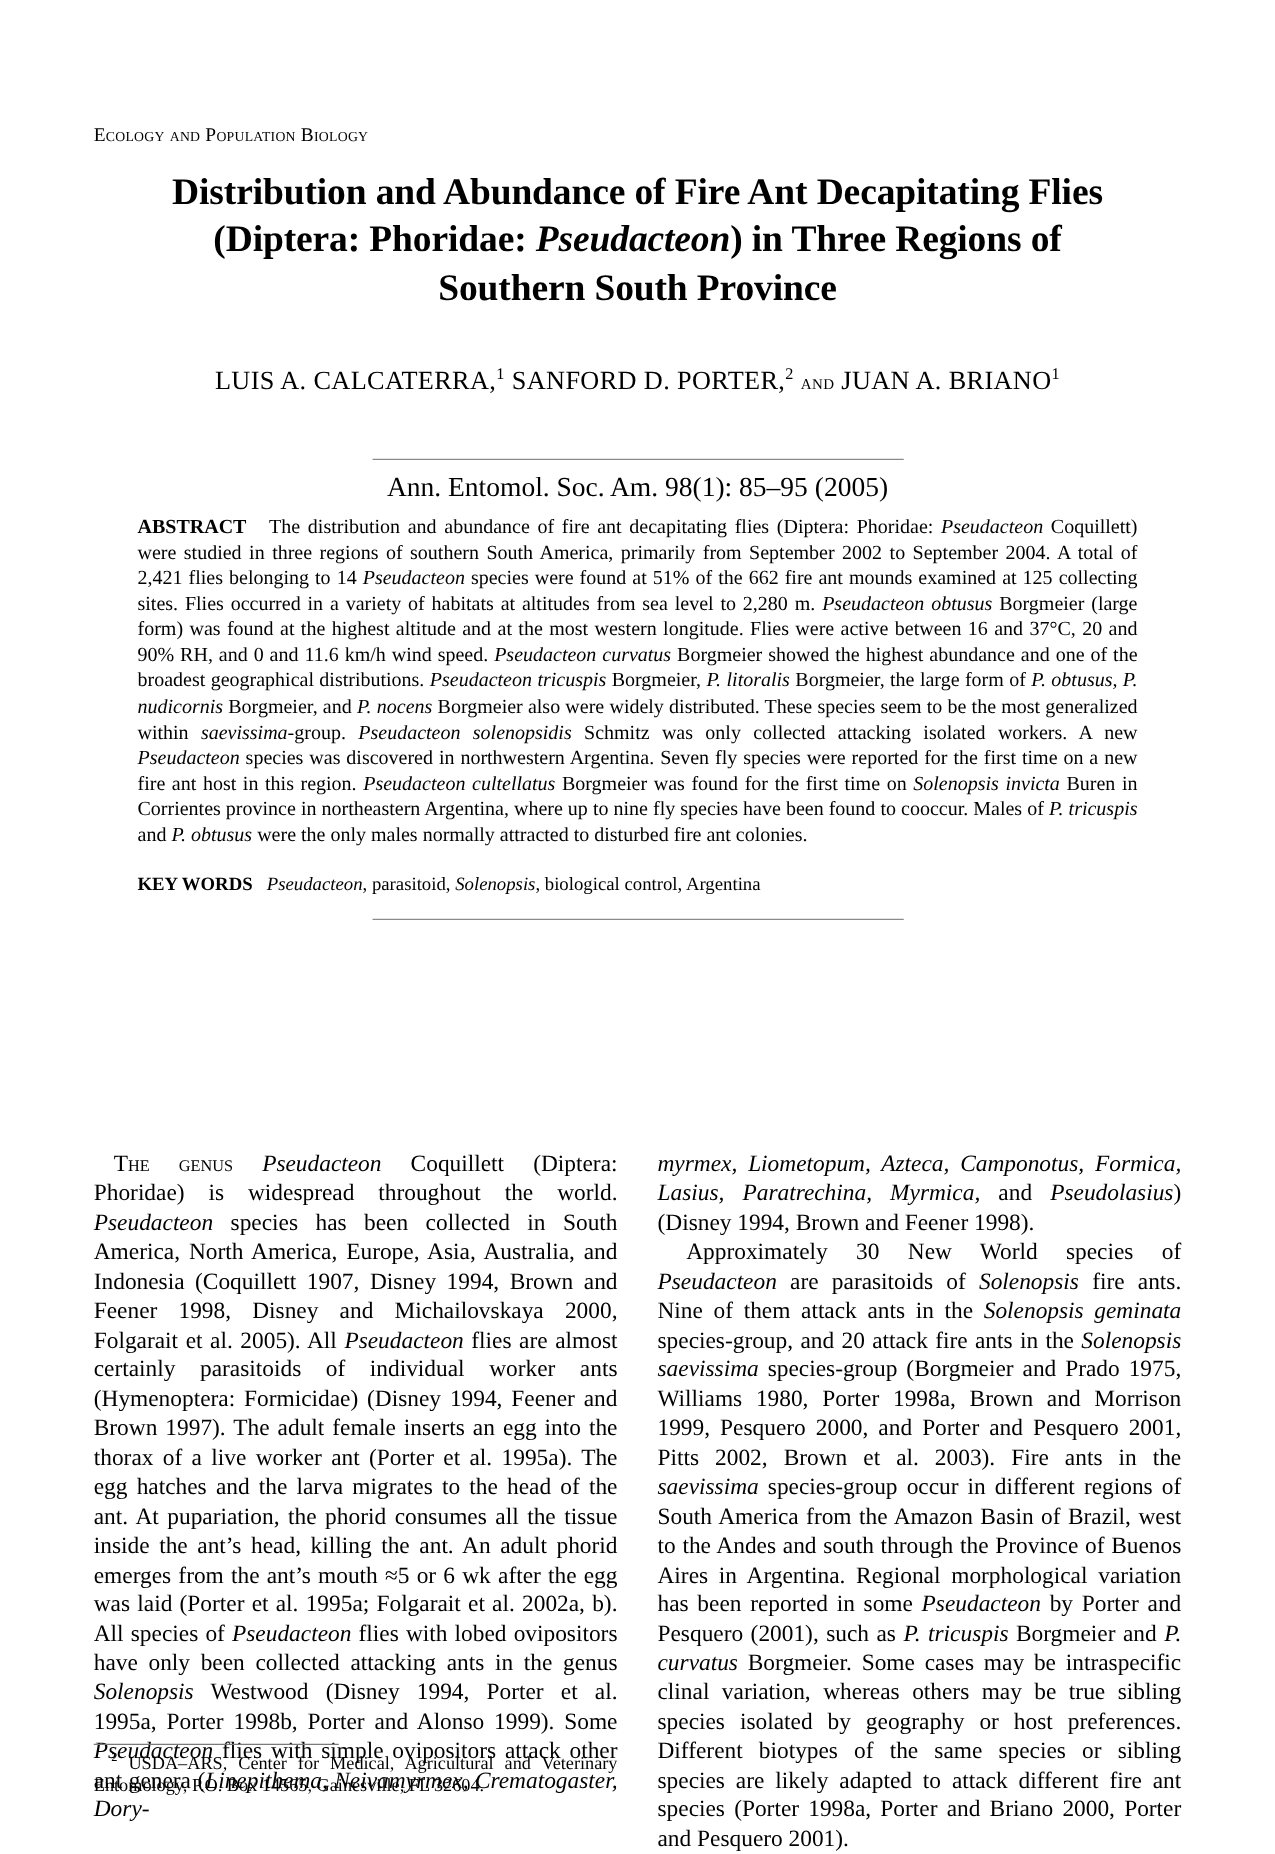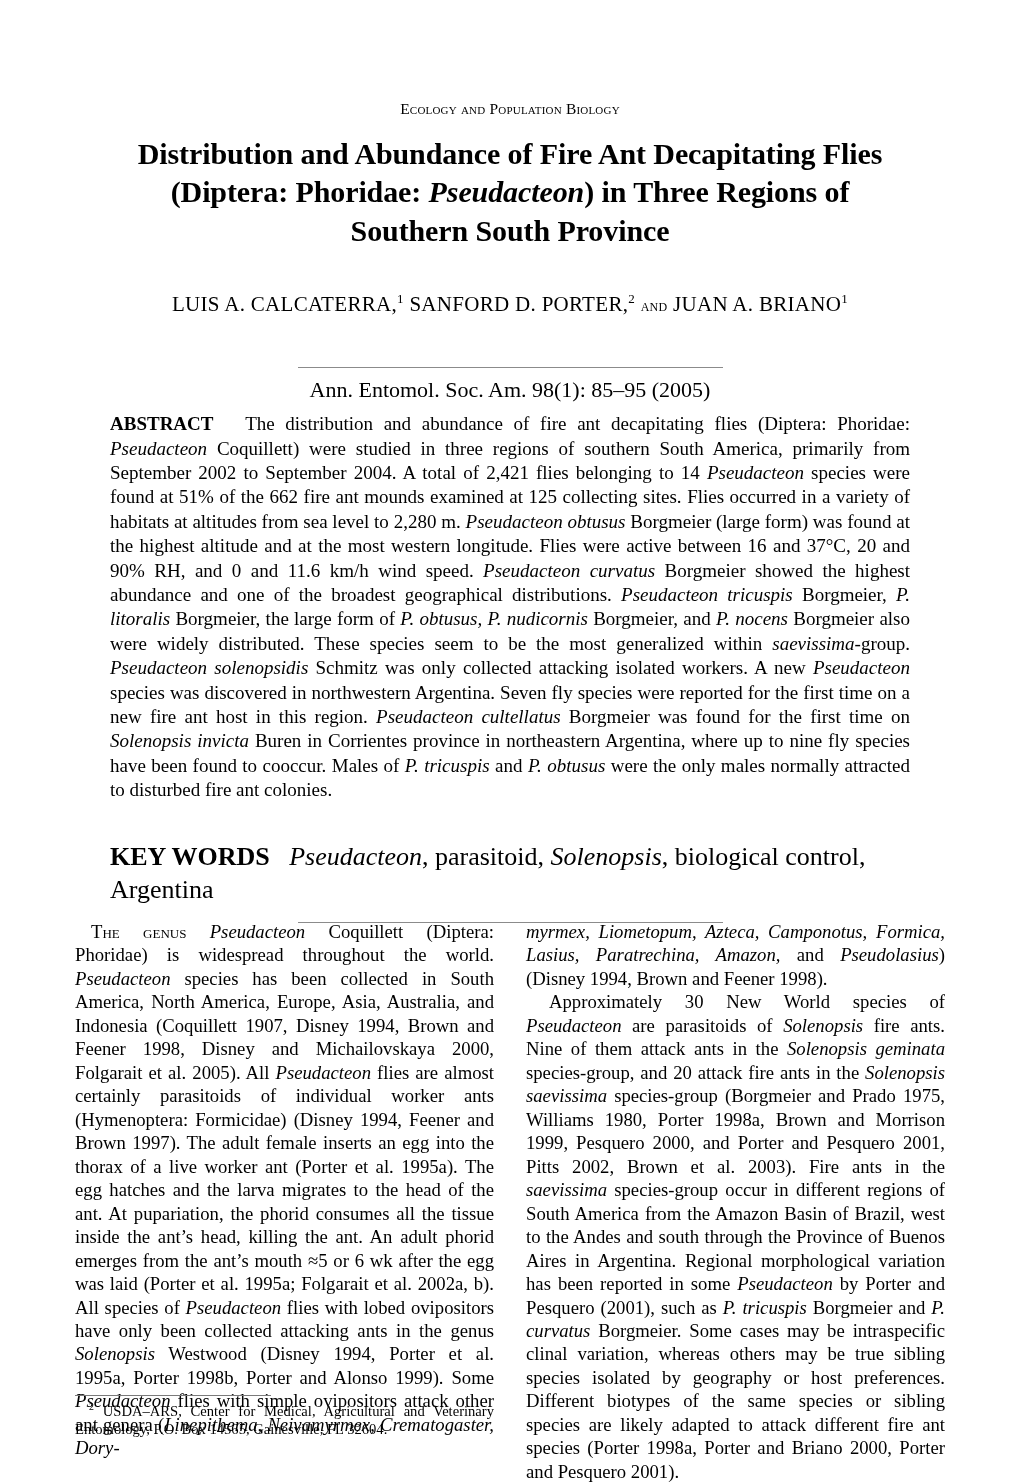--- a/index.html
+++ b/index.html
@@ -18,21 +18,21 @@
   .page {
     position: relative;
     width: 1020px;
     height: 1483px;
     box-sizing: border-box;
     padding: 0 75px;
   }
 
   
   .running-head {
-    text-align: center;
+    text-align: left;
     margin-top: 100px;
     font-size: 15.5px;
     letter-spacing: 0.2px;
   }
   .sc {
     font-variant: small-caps;
   }
 
   
   .title {
@@ -76,32 +76,32 @@
   
   .citation {
     text-align: center;
     font-size: 22px;
     margin-top: 9px;
   }
 
   
   .abstract {
     margin-top: 9px;
-    font-size: 19px;
+    font-size: 16px;
     line-height: 1.285;
     text-align: justify;
     text-justify: inter-word;
     padding: 0 35px;
   }
   .abstract .lbl { font-weight: bold; }
   .abstract .it { font-style: italic; }
 
   .keywords {
-    margin-top: 37px;
-    font-size: 26px;
+    margin-top: 20px;
+    font-size: 15px;
     line-height: 1.285;
     padding: 0 35px;
     text-align: left;
   }
   .keywords .lbl { font-weight: bold; }
   .keywords .it { font-style: italic; }
 
   
   .body-cols {
     position: absolute;
@@ -187,21 +187,21 @@
 
   <hr class="rule rule-bottom">
 
   <div class="body-cols">
 
     <div class="col">
       <p class="first"><span class="sc">The genus</span><span> </span><span class="it">Pseudacteon</span><span> Coquillett (Diptera: Phoridae) is widespread throughout the world. </span><span class="it">Pseudacteon</span><span> species has been collected in South America, North America, Europe, Asia, Australia, and Indonesia (Coquillett 1907, Disney 1994, Brown and Feener 1998, Disney and Michailovskaya 2000, Folgarait et al. 2005). All </span><span class="it">Pseudacteon</span><span> flies are almost certainly parasitoids of individual worker ants (Hymenoptera: Formicidae) (Disney 1994, Feener and Brown 1997). The adult female inserts an egg into the thorax of a live worker ant (Porter et al. 1995a). The egg hatches and the larva migrates to the head of the ant. At pupariation, the phorid consumes all the tissue inside the ant’s head, killing the ant. An adult phorid emerges from the ant’s mouth ≈5 or 6 wk after the egg was laid (Porter et al. 1995a; Folgarait et al. 2002a, b). All species of </span><span class="it">Pseudacteon</span><span> flies with lobed ovipositors have only been collected attacking ants in the genus </span><span class="it">Solenopsis</span><span> Westwood (Disney 1994, Porter et al. 1995a, Porter 1998b, Porter and Alonso 1999). Some </span><span class="it">Pseudacteon</span><span> flies with simple ovipositors attack other ant genera (</span><span class="it">Linepithema, Neivamyrmex, Crematogaster, Dory-</span></p>
     </div>
 
     <div class="col">
-      <p class="first"><span class="it">myrmex, Liometopum, Azteca, Camponotus, Formica, Lasius, Paratrechina, Amazon,</span><span> and </span><span class="it">Pseudolasius</span><span>) (Disney 1994, Brown and Feener 1998).</span></p>
+      <p class="first"><span class="it">myrmex, Liometopum, Azteca, Camponotus, Formica, Lasius, Paratrechina, Myrmica,</span><span> and </span><span class="it">Pseudolasius</span><span>) (Disney 1994, Brown and Feener 1998).</span></p>
       <p><span>Approximately 30 New World species of </span><span class="it">Pseudacteon</span><span> are parasitoids of </span><span class="it">Solenopsis</span><span> fire ants. Nine of them attack ants in the </span><span class="it">Solenopsis geminata</span><span> species-group, and 20 attack fire ants in the </span><span class="it">Solenopsis saevissima</span><span> species-group (Borgmeier and Prado 1975, Williams 1980, Porter 1998a, Brown and Morrison 1999, Pesquero 2000, and Porter and Pesquero 2001, Pitts 2002, Brown et al. 2003). Fire ants in the </span><span class="it">saevissima</span><span> species-group occur in different regions of South America from the Amazon Basin of Brazil, west to the Andes and south through the Province of Buenos Aires in Argentina. Regional morphological variation has been reported in some </span><span class="it">Pseudacteon</span><span> by Porter and Pesquero (2001), such as </span><span class="it">P. tricuspis</span><span> Borgmeier and </span><span class="it">P. curvatus</span><span> Borgmeier. Some cases may be intraspecific clinal variation, whereas others may be true sibling species isolated by geography or host preferences. Different biotypes of the same species or sibling species are likely adapted to attack different fire ant species (Porter 1998a, Porter and Briano 2000, Porter and Pesquero 2001).</span></p>
 
     </div>
 
   </div>
 
   <div class="footnotes">
     <hr class="fn-rule">
     <p><sup>2</sup><span> USDA–ARS, Center for Medical, Agricultural and Veterinary Entomology, P.O. Box 14565, Gainesville, FL 32604.</span></p>
   </div>

